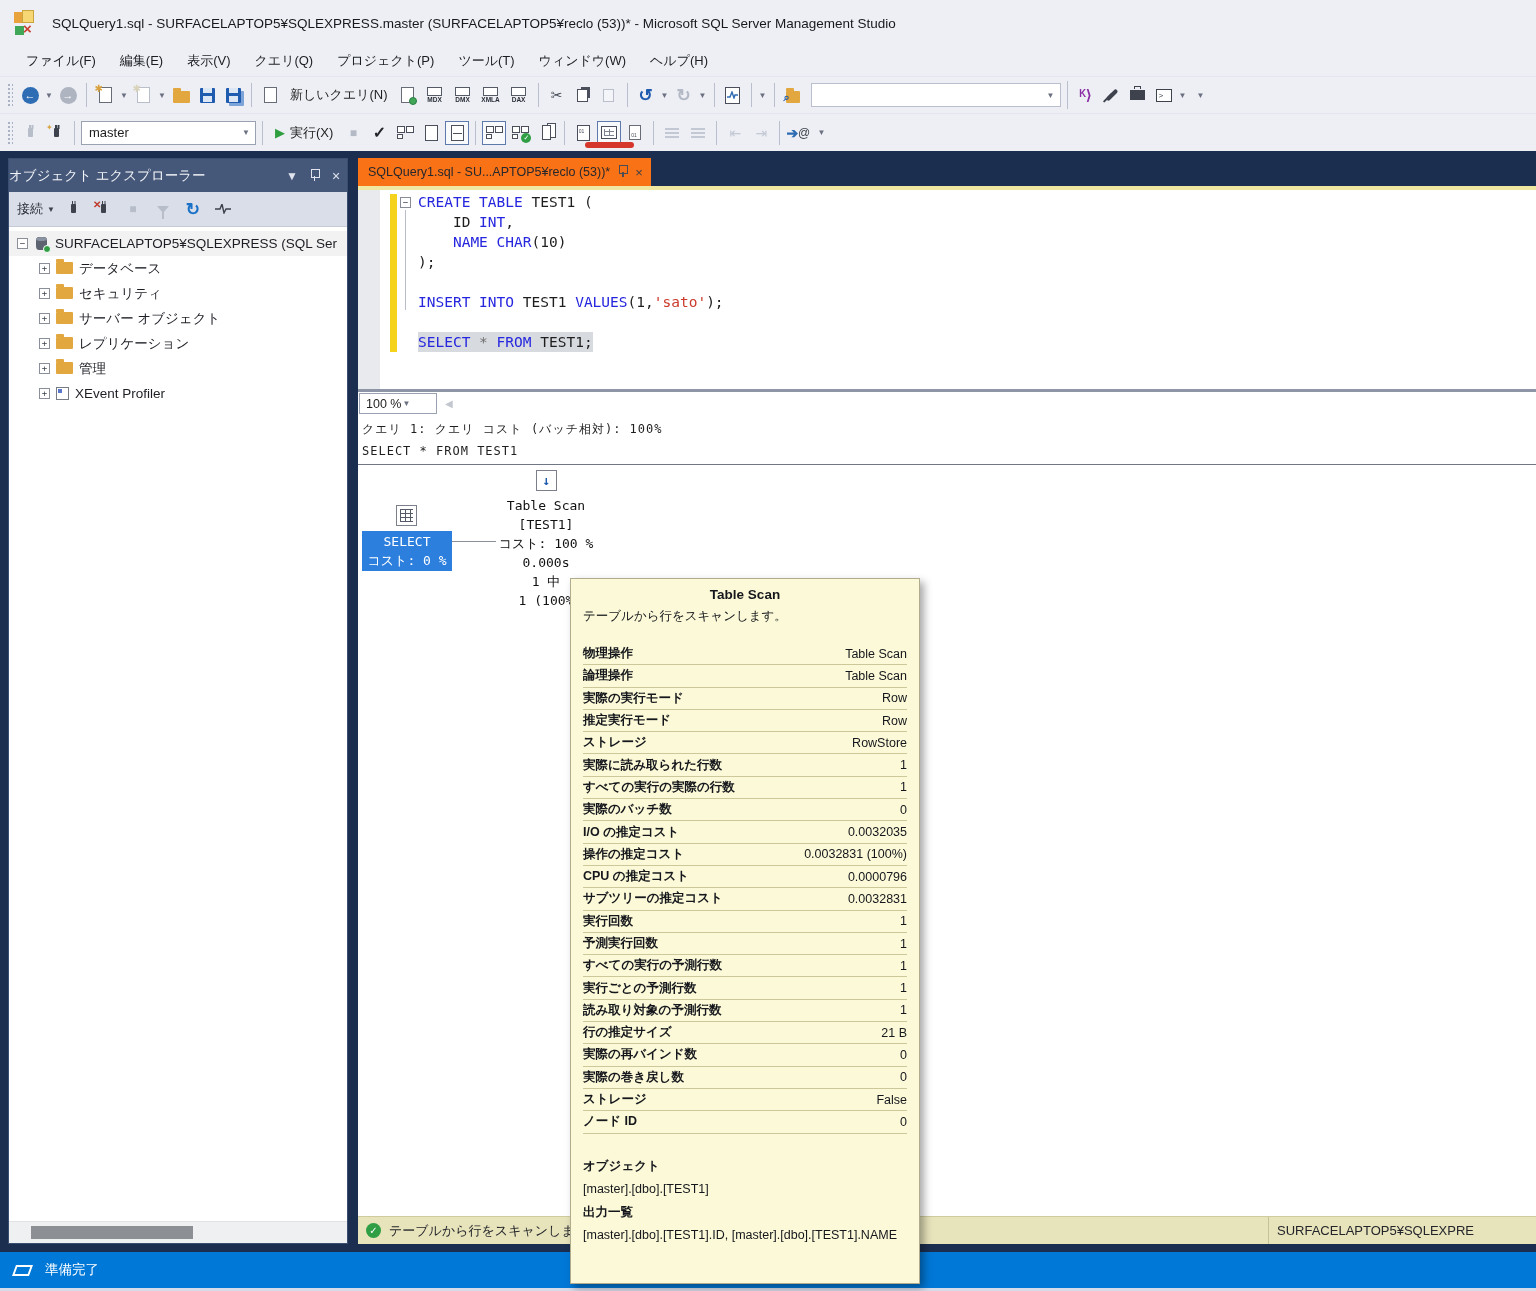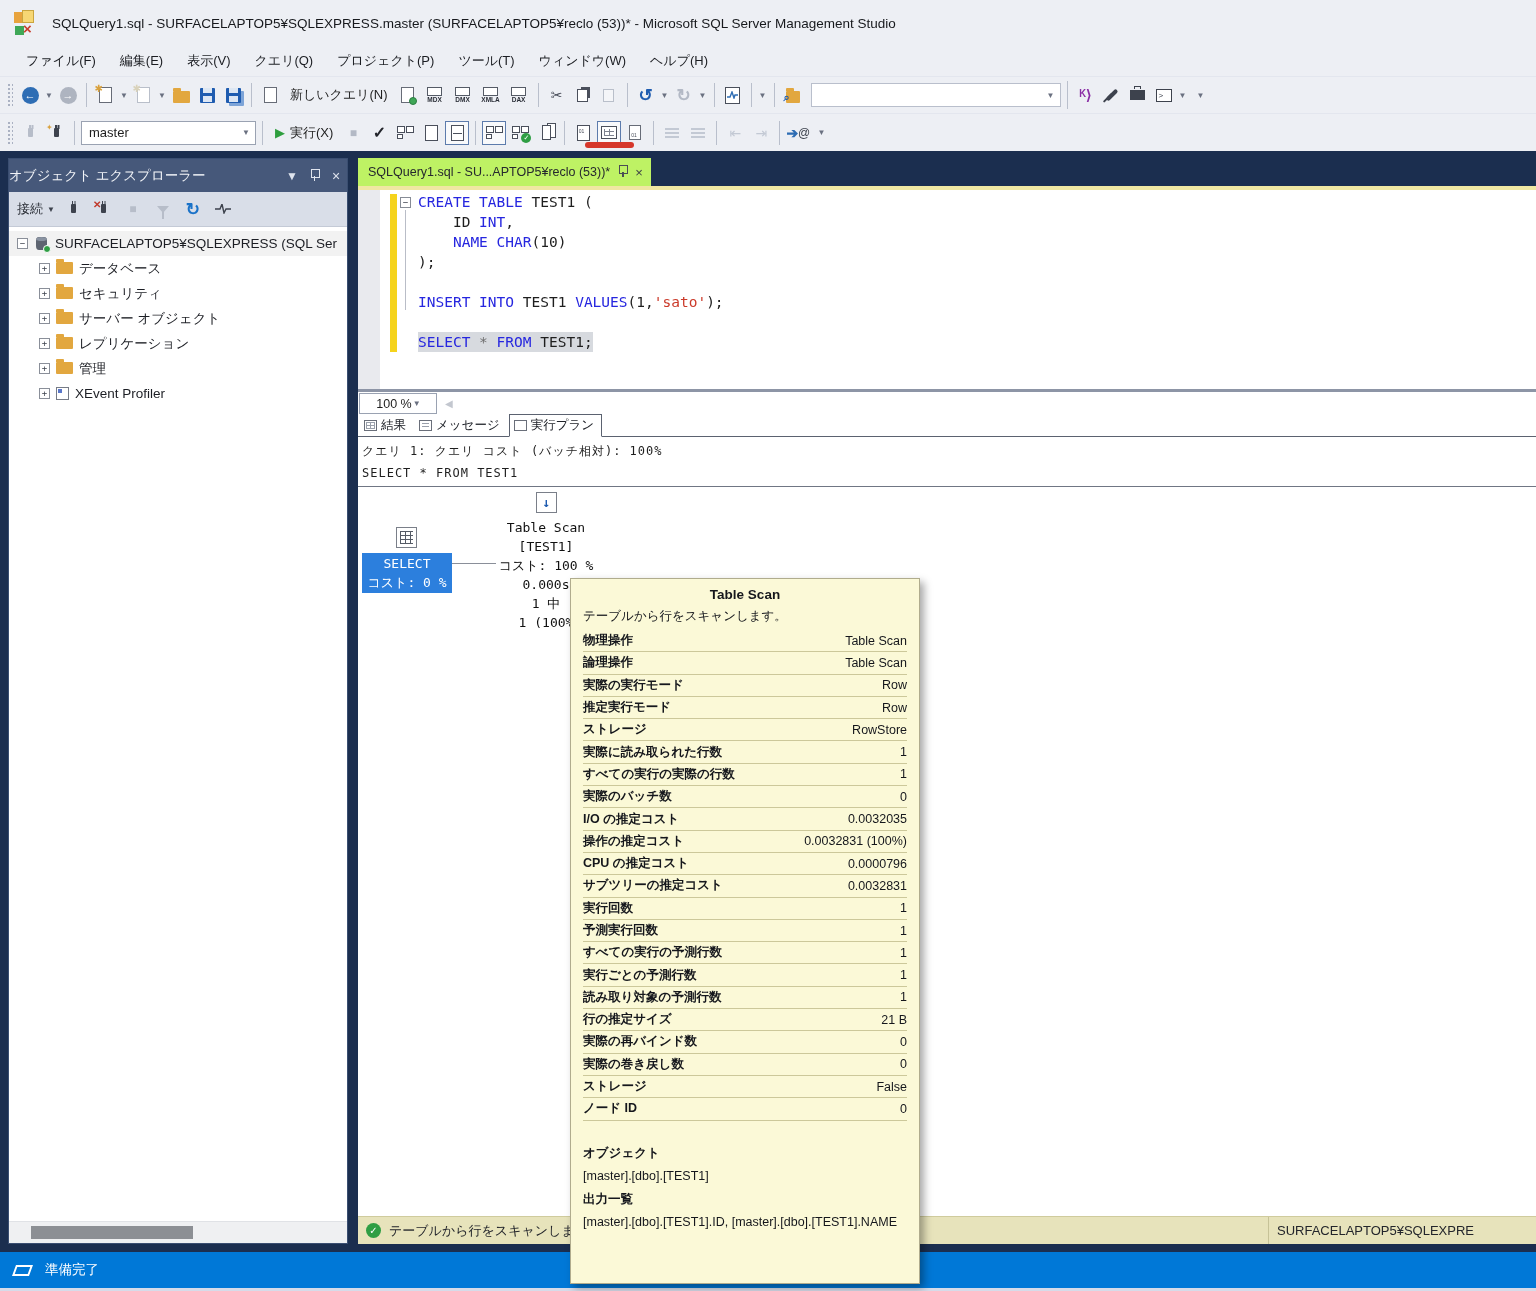--- a/index.html
+++ b/index.html
@@ -88,39 +88,39 @@
   .server-ic .cyl { position:absolute; inset:1px 2px; background:#5d6470; border-radius:3px/4px; }
   .server-ic .cyl:before{content:"";position:absolute;left:0;right:0;top:0;height:4px;background:#8a93a1;border-radius:50%;}
   .server-ic .ok { position:absolute; right:-2px; bottom:-2px; width:8px; height:8px; background:#2F9E44; border-radius:50%; border:1px solid #fff;}
   .xevent-ic { width:13px; height:13px; border:1px solid #767b86; background:#fff; position:relative; margin-right:6px; flex:none;}
   .xevent-ic:before{content:"";position:absolute;left:1px;top:1px;width:4px;height:4px;background:#5a77c9;}
   .oe-hscroll { height:22px; background:#EFF0F2; position:relative; flex:none; border-top:1px solid #e0e2e6;}
   .oe-hscroll .thumb { position:absolute; left:22px; top:4px; width:162px; height:13px; background:#8C8F94; }
   
   .egroup { position:absolute; left:358px; top:7px; right:0; bottom:8px; display:flex; flex-direction:column; }
   .tabstrip { height:28px; display:flex; flex:none; background:transparent; }
-  .etab { background:#bef264; color:#26282e; display:flex; align-items:center; padding:0 8px 0 10px; font-size:12.5px; gap:8px; }
+  .etab { background:#f97316; color:#26282e; display:flex; align-items:center; padding:0 8px 0 10px; font-size:12.5px; gap:8px; }
   .etab .pin:before{border-color:#4a4d55;} .etab .pin:after{background:#4a4d55;}
   .etab .x { font-size:13px; color:#3c3f46; }
   .tab-underline { height:4px; background:#F0E7A3; flex:none; }
   .editor { height:199px; background:#fff; position:relative; flex:none; overflow:hidden; }
   .ind-margin { position:absolute; left:0; top:0; bottom:0; width:22px; background:#E9EAEE; }
   .chg-bar { position:absolute; left:32px; top:4px; width:7px; height:158px; background:#F5D31C; }
   .collapse-box { position:absolute; left:42px; top:7px; width:11px; height:11px; border:1px solid #878c96; background:#fff; font-size:9px; line-height:9px; text-align:center; color:#3d424d; font-family:"DejaVu Sans Mono",monospace; z-index:3;}
   .guide { position:absolute; left:47px; top:20px; width:1px; height:100px; background:#b9bdc7; }
   .code { position:absolute; left:60px; top:0; right:0; top:2px; font-family:"DejaVu Sans Mono", monospace; font-size:14.5px; line-height:20px; white-space:pre; }
   .cl { height:20px; }
   .cl .inner { display:inline-block; }
   .cl.sel .inner { background:#D7DADF; }
   .tk-k { color:#2626DF; } .tk-s { color:#CB3A2A; } .tk-g { color:#6e6e6e; } 
   .esplit { height:3px; background:#8d95a6; flex:none; }
   
   .results { flex:1; background:#fff; position:relative; display:flex; flex-direction:column; overflow:hidden; }
   .zoomrow { height:23px; display:flex; align-items:center; flex:none; background:#fff; }
-  .zoomcombo { width:78px; height:21px; border:1px solid #9aa2b2; display:flex; align-items:center; justify-content:center; padding:0 4px 0 6px; font-size:12.5px; background:#fff; margin-left:1px;}
+  .zoomcombo { width:78px; height:21px; border:1px solid #9aa2b2; display:flex; align-items:center; justify-content:flex-start; padding:0 4px 0 6px; font-size:12.5px; background:#fff; margin-left:1px;}
   .scroll-arrow { color:#c3c7cf; font-size:10px; margin-left:8px; }
   .rtabs { height:22px; display:flex; align-items:flex-end; gap:2px; flex:none; border-bottom:1px solid #5b6270; padding-left:2px; background:#fff;}
   .rtab { display:flex; align-items:center; gap:4px; font-size:12.5px; padding:2px 7px 2px 4px; color:#20232a; }
   .rtab.active { border:1px solid #5b6270; border-bottom:1px solid #fff; margin-bottom:-1px; background:#fff; }
   .rtab .mini { width:13px; height:11px; border:1px solid #6a6f7a; background:#fff; position:relative;}
   .rtab .mini.grid:before{content:"";position:absolute;inset:1px;background:repeating-linear-gradient(0deg,#9aa0ab 0 1px,transparent 1px 3px),repeating-linear-gradient(90deg,#9aa0ab 0 1px,transparent 1px 4px);}
   .rtab .mini.msg:before{content:"";position:absolute;left:2px;top:2px;right:2px;height:1px;background:#9aa0ab;box-shadow:0 3px 0 #9aa0ab;}
   .plan-header { flex:none; font-family:"DejaVu Sans Mono",monospace; font-size:12px; padding:3px 0 2px 4px; border-bottom:1px solid #707684; }
   .plan-header .h1 { line-height:22px; letter-spacing:1px; }
   .plan-header .h2 { line-height:22px; letter-spacing:1px; }
@@ -131,21 +131,21 @@
   .sel-icon:before{content:"";position:absolute;inset:3px;background:repeating-linear-gradient(0deg,#555b66 0 1px,transparent 1px 4px),repeating-linear-gradient(90deg,#555b66 0 1px,transparent 1px 5px);}
   .sel-node { position:absolute; left:4px; top:66px; width:90px; height:40px; background:#2C7FDD; color:#fff; text-align:center; line-height:19px; font-size:13px; padding-top:1px;}
   .connector { position:absolute; left:94px; top:76px; width:44px; height:1px; background:#8a8f99; }
   .qstatus { height:28px; flex:none; background:#E7E3BB; display:flex; align-items:center; padding:0 8px; gap:8px; font-size:13px; color:#23252b; position:relative; border-top:1px solid #cfcb9d;}
   .okcirc { width:15px; height:15px; border-radius:50%; background:#2F9E44; color:#fff; font-size:10px; display:flex; align-items:center; justify-content:center; flex:none;}
   .qstatus .server { position:absolute; left:910px; top:0; bottom:0; display:flex; align-items:center; white-space:nowrap; border-left:1px solid #c6c297; padding-left:8px;}
   
   .tooltip { position:absolute; left:570px; top:578px; width:350px; height:706px; background:#FBF9D7;
     border:1px solid #b0ac8d; box-shadow:4px 4px 8px rgba(0,0,0,.35); z-index:40; padding:8px 12px 0 12px; font-size:12.5px; color:#15171c;}
   .tt-title { text-align:center; font-weight:bold; font-size:13.5px; margin-bottom:6px; }
-  .tt-desc { margin-bottom:5px; }
+  .tt-desc { margin-bottom:18px; }
   .tt-row { display:flex; justify-content:space-between; align-items:center; height:22.3px; border-bottom:1px solid #CCC89A; }
   .tt-row .k { font-weight:bold; } .tt-row .v { text-align:right; }
   .tt-sections { margin-top:24px; }
   .tt-sec-h { font-weight:bold; margin-bottom:4px; }
   .tt-sec-v { margin-bottom:4px; line-height:21px; }
   
   .statusbar { position:absolute; left:0; right:0; bottom:3px; height:36px; background:#0078D7; color:#fff; display:flex; align-items:center; padding-left:14px; gap:14px; font-size:13.5px;}
   .pgram { width:17px; height:11px; border:2px solid #fff; transform:skewX(-20deg); }
   .bottom-strip { position:absolute; left:0; right:0; bottom:0; height:3px; background:#D6DBE9; }
 </style>
@@ -467,34 +467,20 @@
       <div class="esplit"></div>
 
       <div class="results">
         <div class="zoomrow">
           <div class="zoomcombo">
             <span>100 %</span>
             <span class="dd">▼</span>
           </div>
           <span class="scroll-arrow">◀</span>
         </div>
-        <div class="rtabs" id="rtabs">
-            <div class="rtab">
-              <span class="mini grid"></span>
-              <span>結果</span>
-            </div>
-            <div class="rtab">
-              <span class="mini msg"></span>
-              <span>メッセージ</span>
-            </div>
-            <div class="rtab active">
-              <span class="mini plan"></span>
-              <span>実行プラン</span>
-            </div>
-          </div>
         <div class="plan-header">
           <div class="h1">クエリ 1: クエリ コスト  (バッチ相対): 100%</div>
           <div class="h2">SELECT * FROM TEST1</div>
         </div>
         <div class="plan-canvas">
           <div class="ts-icon">↓</div>
           <div class="ts-lines" id="ts-lines">
               <div>Table Scan</div>
               <div>[TEST1]</div>
               <div>コスト: 100 %</div>

